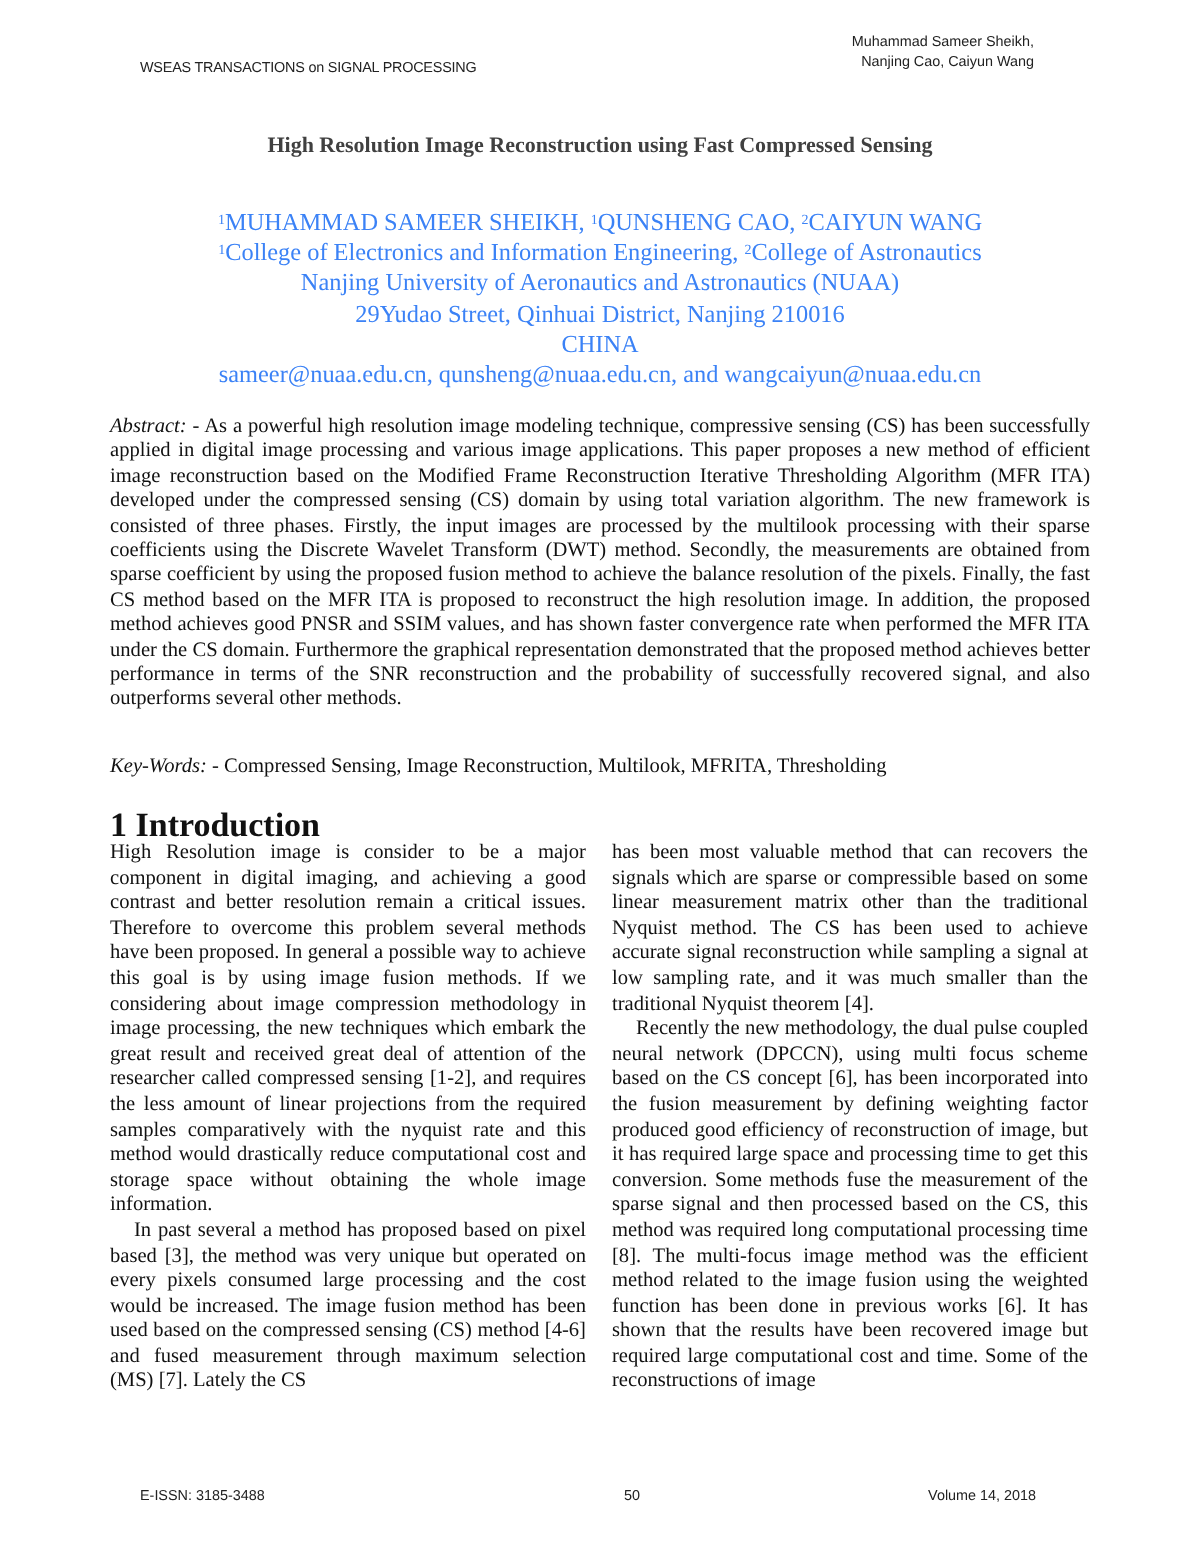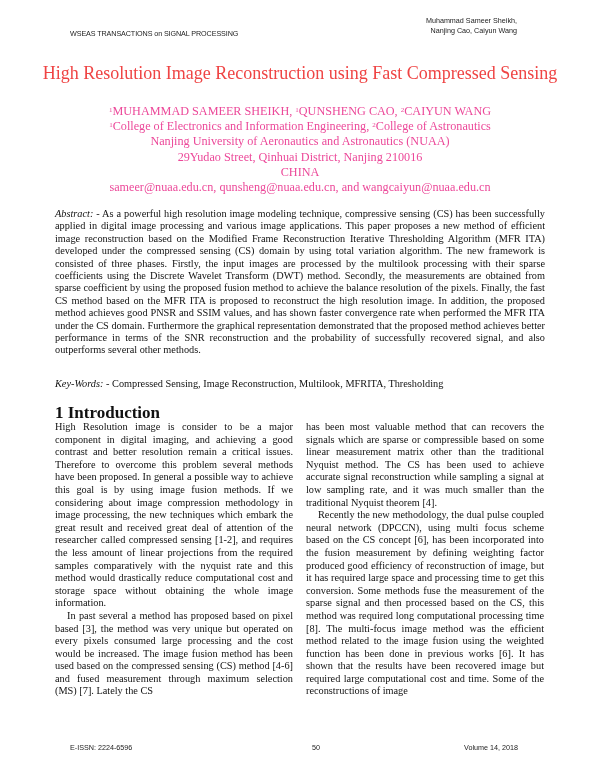--- a/index.html
+++ b/index.html
@@ -1,20 +1,20 @@
 <!DOCTYPE html>
 <html><head>
 <meta charset="utf-8">
 <style>
   html, body { margin:0; padding:0; background:#ffffff; }
   body { width:600px; height:776px; position:relative; overflow:hidden; color:#111; font-family:"Liberation Serif", serif; }
   .hdr-left { position:absolute; left:70px; top:29px; font-family:"Liberation Sans", sans-serif; font-size:7.2px; letter-spacing:-0.1px; color:#222; }
   .hdr-right { position:absolute; right:83px; top:16px; font-family:"Liberation Sans", sans-serif; font-size:7.2px; text-align:right; line-height:10px; color:#222; }
-  .title { position:absolute; left:40px; width:520px; top:64px; text-align:center; font-weight:normal; font-size:18px; line-height:19px; color:#ef4444; }
-  .authors { position:absolute; left:40px; width:520px; top:104px; text-align:center; font-size:12.2px; line-height:15.2px; color:#ec4899; }
+  .title { position:absolute; left:40px; width:520px; top:64px; text-align:center; font-weight:bold; font-size:11px; line-height:19px; color:#404040; }
+  .authors { position:absolute; left:40px; width:520px; top:104px; text-align:center; font-size:12.2px; line-height:15.2px; color:#3b82f6; }
   .authors sup { font-size:7px; vertical-align:top; position:relative; top:-1px; }
   .abstract { position:absolute; left:55px; width:490px; top:208px; font-size:10.3px; line-height:12.4px; text-align:justify; color:#111; }
   .abstract i, .keywords i { font-style:italic; }
   .keywords { position:absolute; left:55px; width:490px; top:378px; font-size:10.3px; line-height:12.4px; color:#111; }
   .sec-head { position:absolute; left:55px; top:403px; font-size:17px; font-weight:bold; color:#111; }
   .col { position:absolute; top:421px; width:238px; font-size:10.3px; line-height:12.6px; text-align:justify; color:#111; }
   .col p { margin:0; }
   .col p.indent { text-indent:12px; }
   .col-left { left:55px; }
   .col-right { left:306px; }
@@ -62,15 +62,15 @@
 <div class="col col-left">
   <p>High Resolution image is consider to be a major component in digital imaging, and achieving a good contrast and better resolution remain a critical issues. Therefore to overcome this problem several methods have been proposed. In general a possible way to achieve this goal is by using image fusion methods. If we considering about image compression methodology in image processing, the new techniques which embark the great result and received great deal of attention of the researcher called compressed sensing [1-2], and requires the less amount of linear projections from the required samples comparatively with the nyquist rate and this method would drastically reduce computational cost and storage space without obtaining the whole image information.</p>
   <p class="indent">In past several a method has proposed based on pixel based [3], the method was very unique but operated on every pixels consumed large processing and the cost would be increased. The image fusion method has been used based on the compressed sensing (CS) method [4-6] and fused measurement through maximum selection (MS) [7]. Lately the CS</p>
 </div>
 
 <div class="col col-right">
   <p>has been most valuable method that can recovers the signals which are sparse or compressible based on some linear measurement matrix other than the traditional Nyquist method. The CS has been used to achieve accurate signal reconstruction while sampling a signal at low sampling rate, and it was much smaller than the traditional Nyquist theorem [4].</p>
   <p class="indent">Recently the new methodology, the dual pulse coupled neural network (DPCCN), using multi focus scheme based on the CS concept [6], has been incorporated into the fusion measurement by defining weighting factor produced good efficiency of reconstruction of image, but it has required large space and processing time to get this conversion. Some methods fuse the measurement of the sparse signal and then processed based on the CS, this method was required long computational processing time [8]. The multi-focus image method was the efficient method related to the image fusion using the weighted function has been done in previous works [6]. It has shown that the results have been recovered image but required large computational cost and time. Some of the reconstructions of image</p>
 </div>
 
-<div class="footer f-left">E-ISSN: 2224-6596</div>
+<div class="footer f-left">E-ISSN: 3185-3488</div>
 <div class="footer f-mid">50</div>
 <div class="footer f-right">Volume 14, 2018</div>
 
 </body></html>

